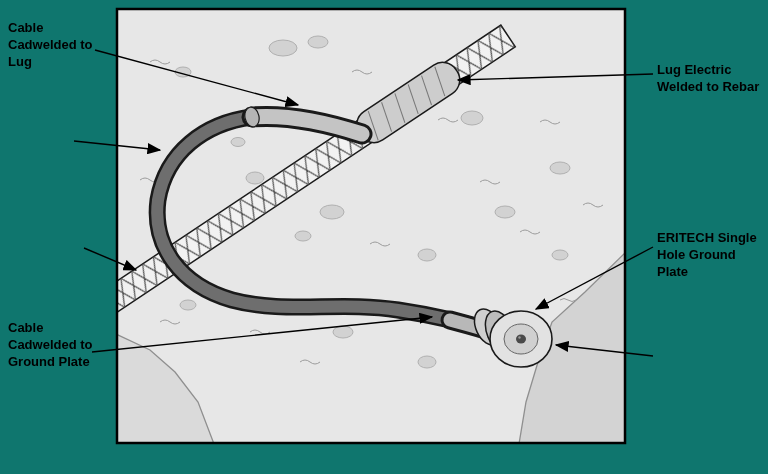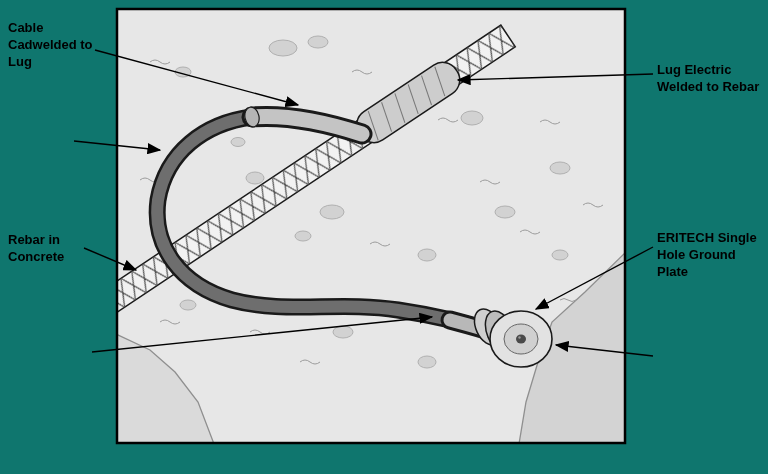--- a/index.html
+++ b/index.html
@@ -129,20 +129,20 @@
       <line x1="92" y1="352" x2="432" y2="317" marker-end="url(#arrowhead)"></line>
       <line x1="653" y1="74" x2="458" y2="80" marker-end="url(#arrowhead)"></line>
       <line x1="653" y1="247" x2="536" y2="309" marker-end="url(#arrowhead)"></line>
       <line x1="653" y1="356" x2="556" y2="345" marker-end="url(#arrowhead)"></line>
     </g>
   </svg>
 
   <div class="label left" style="top:20px">Cable Cadwelded to Lug</div>
 
 
-  <div class="label left" style="top:232px">Rebar in Concrete</div>
 
+  <div class="label left" style="top:320px">Cable Cadwelded to Ground Plate</div>
 
   <div class="label right" style="top:62px">Lug Electric Welded to Rebar</div>
 
   <div class="label right" style="top:230px">ERITECH Single Hole Ground Plate</div>
 
 </div>
 
 </body></html>

